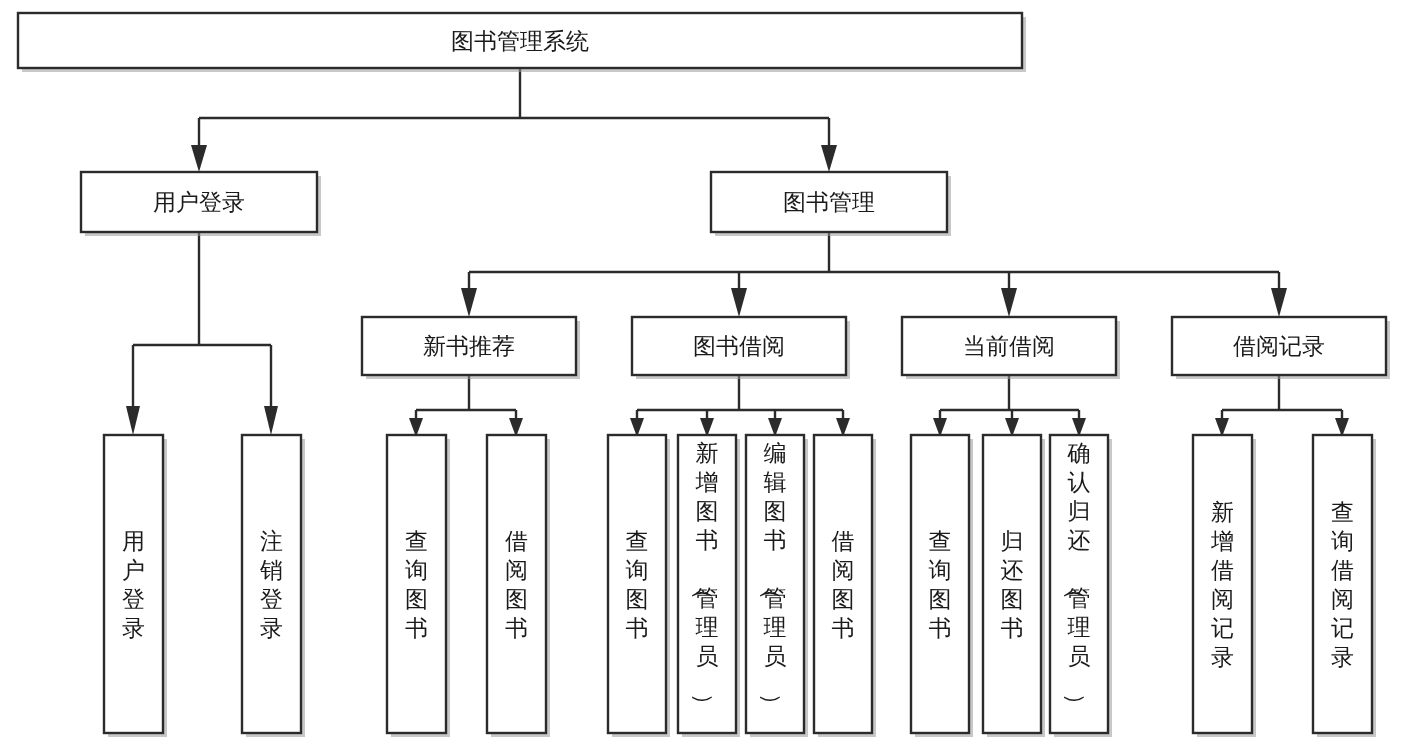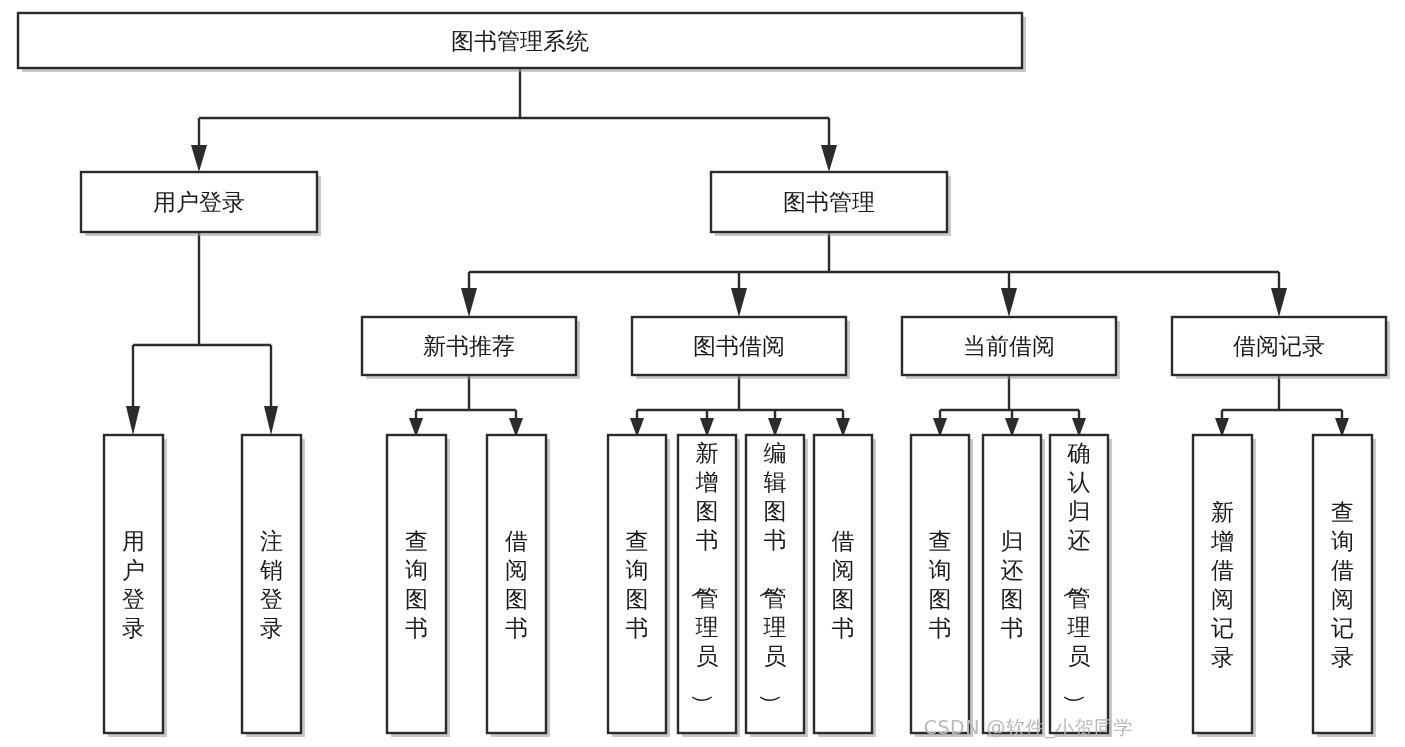--- a/index.html
+++ b/index.html
@@ -248,14 +248,13 @@
           </g>
           <g>
             <rect class="node-shadow" x="1317" y="439" width="59" height="298"></rect>
             <rect class="node-box" x="1313" y="435" width="59" height="298"></rect>
             <text class="node-label-vertical" x="1342.5" y="519.62"><tspan x="1342.5" dy="0">查</tspan><tspan x="1342.5" dy="29">询</tspan><tspan x="1342.5" dy="29">借</tspan><tspan x="1342.5" dy="29">阅</tspan><tspan x="1342.5" dy="29">记</tspan><tspan x="1342.5" dy="29">录</tspan></text>
           </g>
         </g>
     </g>
   </svg>
 
-  <div class="watermark">CSDN @软件_小贺同学</div>
 </div>
 
 </body></html>

